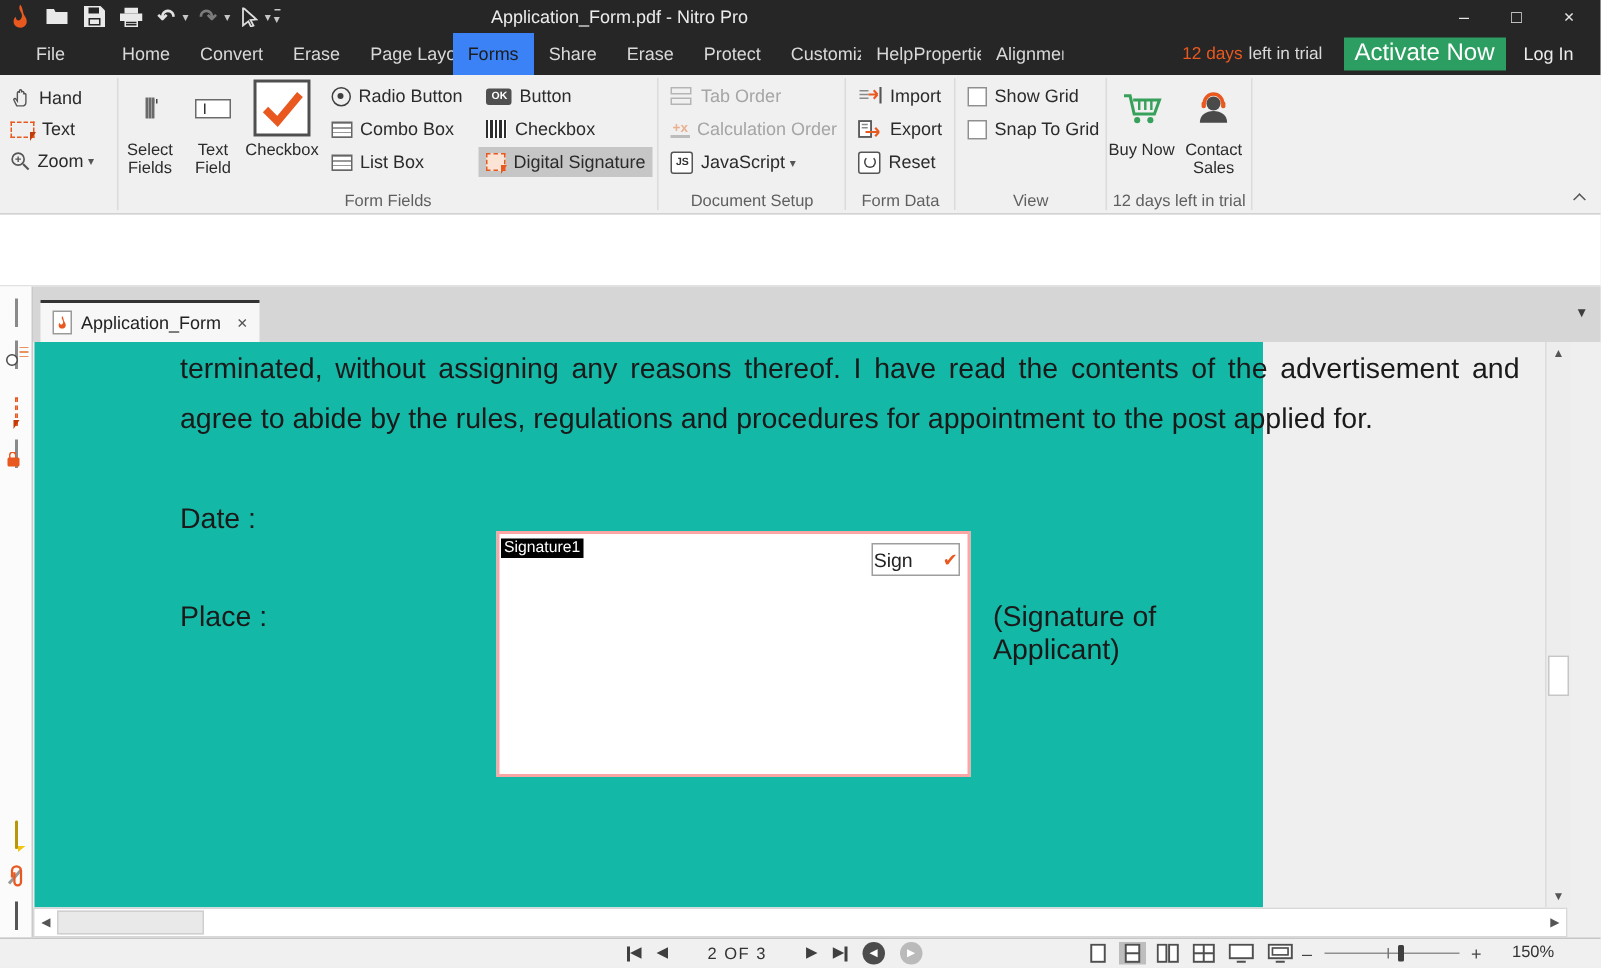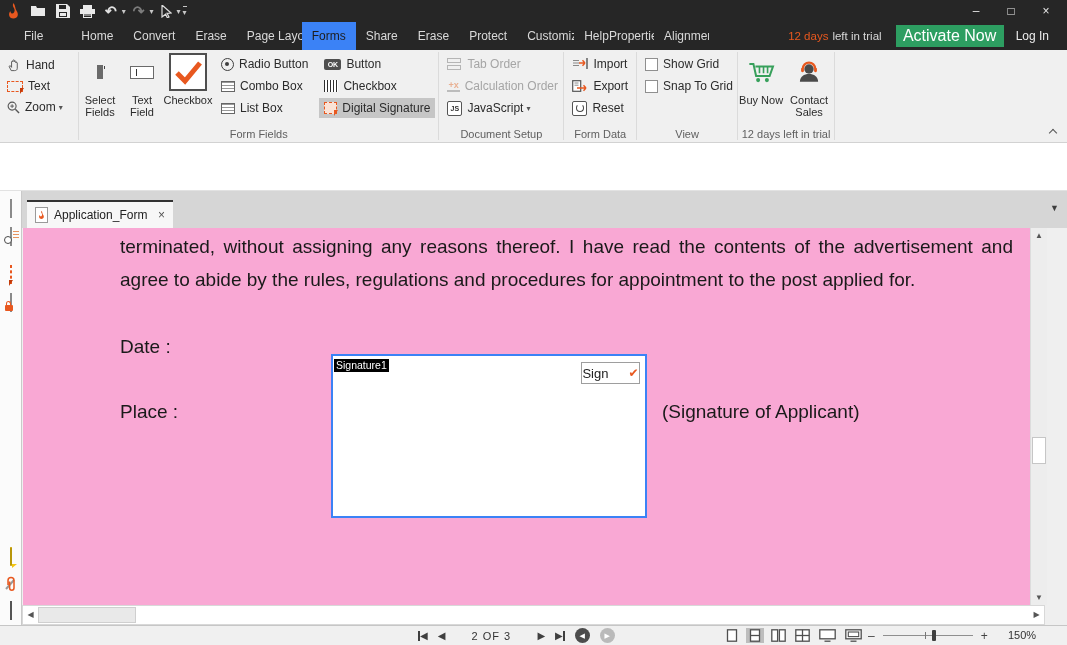--- a/index.html
+++ b/index.html
@@ -89,28 +89,28 @@
   .lockdoc .d{width:11px;height:14px;border:1px solid #8a8a8a;background:#fff}
   .lockdoc .l{position:absolute;right:-1px;bottom:0;width:8px;height:6px;background:#e8581f;border-radius:1px}
   .lockdoc .l:before{content:"";position:absolute;left:1.5px;top:-4px;width:3px;height:4px;border:1.5px solid #e8581f;border-bottom:none;border-radius:3px 3px 0 0}
   .commentico{position:relative;width:15px;height:12px}
   .commentico .b{width:14px;height:9px;background:#f3c512;border:1px solid #b8960a;border-radius:1px}
   .commentico .t{position:absolute;left:2px;bottom:-3px;width:0;height:0;border-top:4px solid #f3c512;border-right:5px solid transparent}
   .listico{width:13px;height:14px;border:1px solid #555;background:#fff;position:relative}
   .listico:before{content:"";position:absolute;left:2px;right:2px;top:2px;height:10px;background:repeating-linear-gradient(0deg,#666 0 1px,transparent 1px 3px)}
   
   #mainbg{position:absolute;left:0;top:228px;width:1067px;height:377px;background:#efefef;z-index:1}
-  #pagearea{position:absolute;left:23px;top:228px;width:1007px;height:377px;background:#f9a8d4;z-index:2;font-family:"Liberation Sans",sans-serif;color:#1a1a1a}
+  #pagearea{position:absolute;left:23px;top:228px;width:819px;height:377px;background:#14b8a6;z-index:2;font-family:"Liberation Sans",sans-serif;color:#1a1a1a}
   .docline{position:absolute;left:97px;width:893px;font-size:19px}
   #dline1{top:8px;text-align:justify;text-align-last:justify}
   #dline2{top:41px}
   #datelbl{position:absolute;left:97px;top:108px;font-size:19px}
   #placelbl{position:absolute;left:97px;top:173px;font-size:19px}
   #sigcaption{position:absolute;left:639px;top:173px;font-size:19px}
-  #sigfield{position:absolute;left:308px;top:126px;width:312px;height:160px;border:2px solid #3b82f6;background:#fff}
+  #sigfield{position:absolute;left:308px;top:126px;width:312px;height:160px;border:2px solid #fca5a5;background:#fff}
   #signame{position:absolute;left:1px;top:3px;background:#000;color:#fff;font-size:10.5px;padding:1px 2px;line-height:11px}
   #signbtn{position:absolute;left:248px;top:6px;width:59px;height:22px;border:1px solid #9e9e9e;background:#fff;display:flex;align-items:center;justify-content:center;gap:20px;font-size:13px;color:#222;box-sizing:border-box}
   #signbtn .chkmark{color:#e8581f;font-size:12px}
   
   #vscroll{position:absolute;left:1030px;top:228px;width:17px;height:377px;background:#ededed;border-left:1px solid #dcdcdc;box-sizing:border-box;z-index:3}
   .varrow{position:absolute;left:0;width:16px;height:15px;text-align:center;font-size:8px;color:#555;line-height:15px}
   #vthumb{position:absolute;left:1px;top:209px;width:14px;height:27px;background:#fff;border:1px solid #c6c6c6;box-sizing:border-box}
   #hscroll{position:absolute;left:22px;top:605px;width:1023px;height:20px;background:#fff;border:1px solid #d8d8d8;box-sizing:border-box;z-index:3}
   .harrow{position:absolute;top:0;width:15px;height:18px;text-align:center;font-size:8px;color:#555;line-height:18px}
   #hthumb{position:absolute;left:15px;top:1px;width:98px;height:16px;background:#e9e9e9;border:1px solid #cfcfcf;box-sizing:border-box}
@@ -181,20 +181,21 @@
       </span>
     <span class="qcaret">▾</span>
     <span class="qbtn">
       <svg width="11" height="13" viewBox="0 0 11 13">
           <path d="M1 0 L10 8 L6 8.3 L8 12 L6.3 12.8 L4.6 9.2 L1 12z" fill="none" stroke="#ddd" stroke-width="1.2"></path>
         </svg>
     </span>
     <span class="qcaret">▾</span>
     <span class="qcaret" style="border-top:1px solid #c7c7c7;padding-top:1px">▾</span>
   </div>
+  <div id="wintitle">Application_Form.pdf - Nitro Pro</div>
   <div class="winctl">
     <span class="winbtn">–</span>
     <span class="winbtn">□</span>
     <span class="winbtn">×</span>
   </div>
 </div>
 
 <div id="tabrow">
   <div style="width:14px"></div>
   <div class="tab">File</div>

